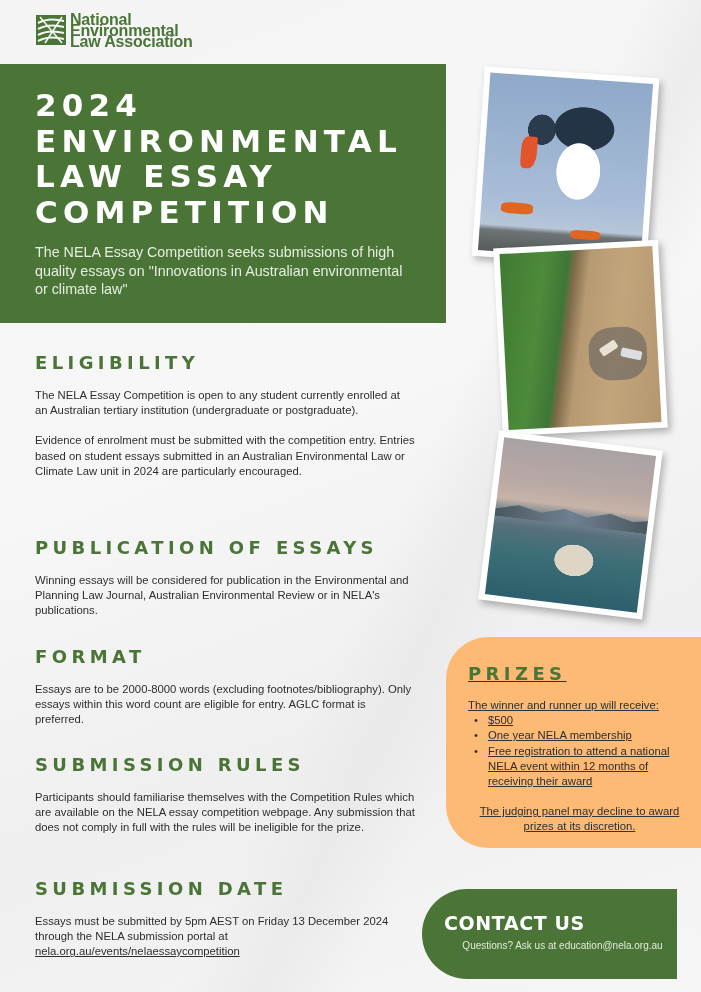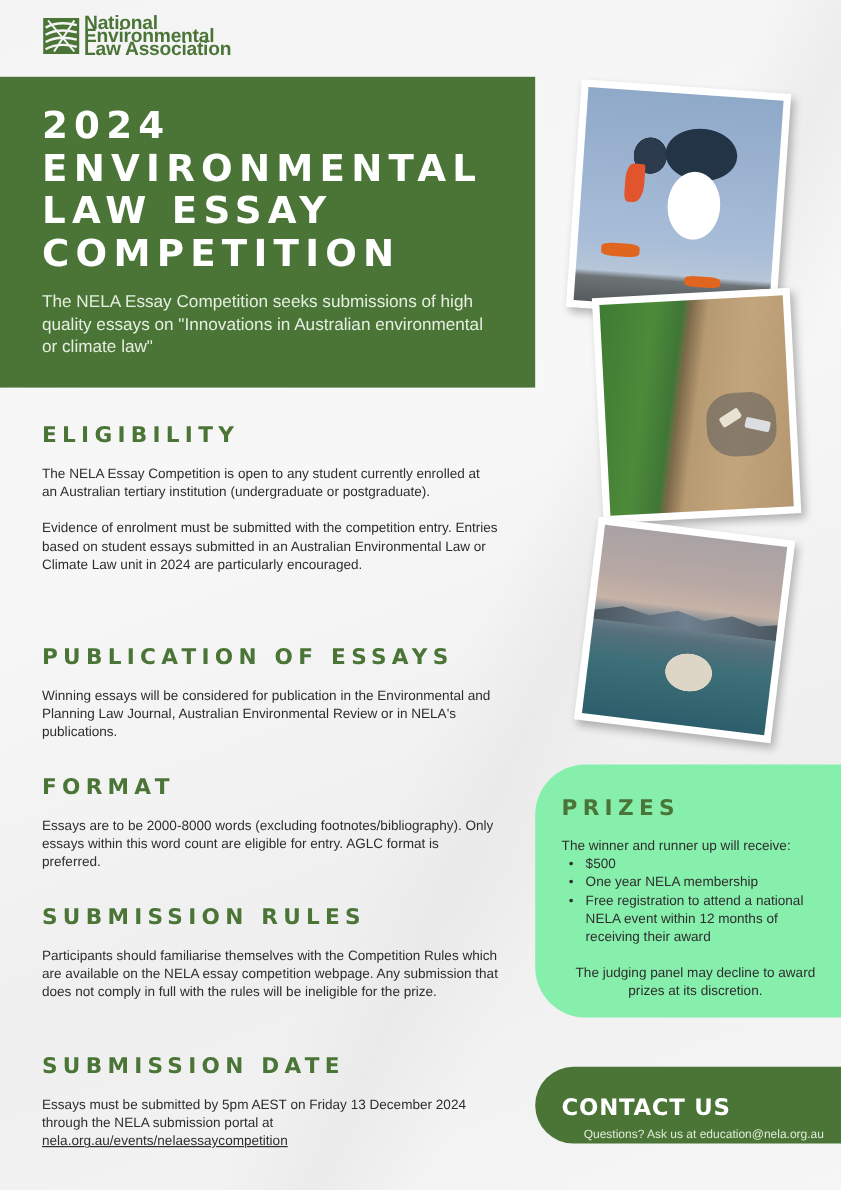--- a/index.html
+++ b/index.html
@@ -71,35 +71,36 @@
 
   .bear-img {
     background:
       radial-gradient(ellipse 18% 14% at 55% 72%, #ddd6c6 70%, rgba(0,0,0,0) 72%),
       linear-gradient(180deg, #a9a2a4 0%, #b8a8a4 25%, #c7b3a7 38%, #7c8a93 45%, #56707c 55%, #3d6f78 70%, #2c5f6b 100%);
   }
   .bear-img .mountains { position: absolute; left: 0; top: 38%; width: 100%; height: 12%; background: linear-gradient(90deg, #4b5860, #6f8090, #4b5860); clip-path: polygon(0 60%, 15% 30%, 30% 55%, 45% 20%, 60% 50%, 75% 15%, 90% 45%, 100% 30%, 100% 100%, 0 100%); }
 
   .prizes {
     position: absolute; left: 446px; top: 637px; width: 255px; height: 211px;
-    background: #86efac; border-radius: 42px 0 0 42px;
+    background: #fdba74; border-radius: 42px 0 0 42px;
     padding: 26px 10px 0 22px;
+    text-decoration: underline;
   }
   .prizes h2 {
     font-family: "DejaVu Sans", sans-serif; font-weight: bold; color: #4a7537;
     font-size: 18px; letter-spacing: 4.4px; line-height: 22px;
   }
   .prizes .intro { margin-top: 13px; font-family: "Liberation Sans", sans-serif; font-size: 11.3px; line-height: 15.2px; color: #2e2e2e; }
   .prizes ul { list-style: none; padding-left: 6px; }
   .prizes li { position: relative; padding-left: 14px; font-family: "Liberation Sans", sans-serif; font-size: 11.3px; line-height: 15.2px; color: #2e2e2e; }
   .prizes li::before { content: "\2022"; position: absolute; left: 0; top: 0; }
   .prizes .note { margin-top: 15px; font-family: "Liberation Sans", sans-serif; font-size: 11.3px; line-height: 15.2px; color: #2e2e2e; text-align: center; }
 
   .contact {
-    position: absolute; left: 446px; top: 889px; width: 255px; height: 64px;
+    position: absolute; left: 422px; top: 889px; width: 255px; height: 90px;
     background: #4a7537; border-radius: 45px 0 0 45px;
     padding: 22px 0 0 22px;
   }
   .contact h2 {
     font-family: "DejaVu Sans", sans-serif; font-weight: bold; color: #fff;
     font-size: 19px; line-height: 24px; letter-spacing: 0.6px;
   }
   .contact .q { margin-top: 5px; font-family: "Liberation Sans", sans-serif; font-size: 10px; color: #e2ead9; white-space: nowrap; margin-left: 4px; text-align: center; }
 </style>
 </head>

